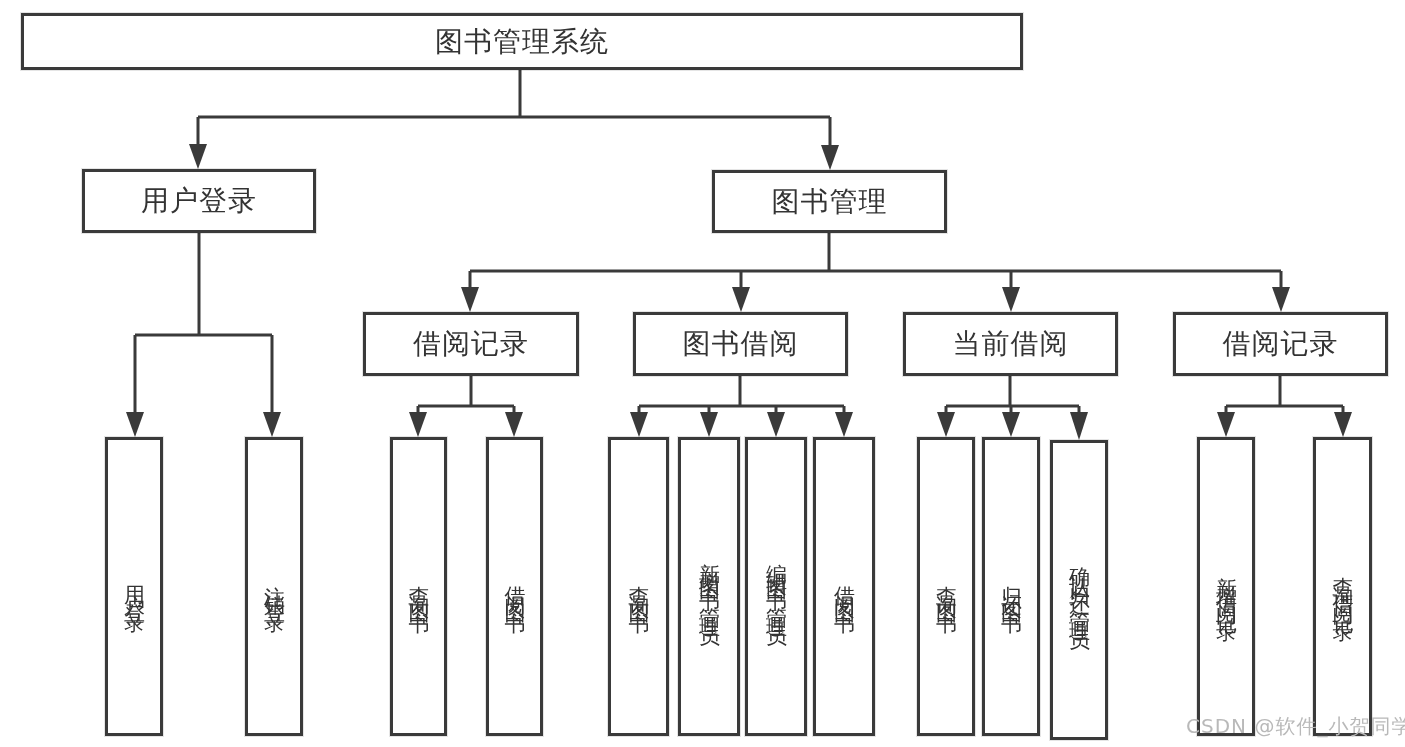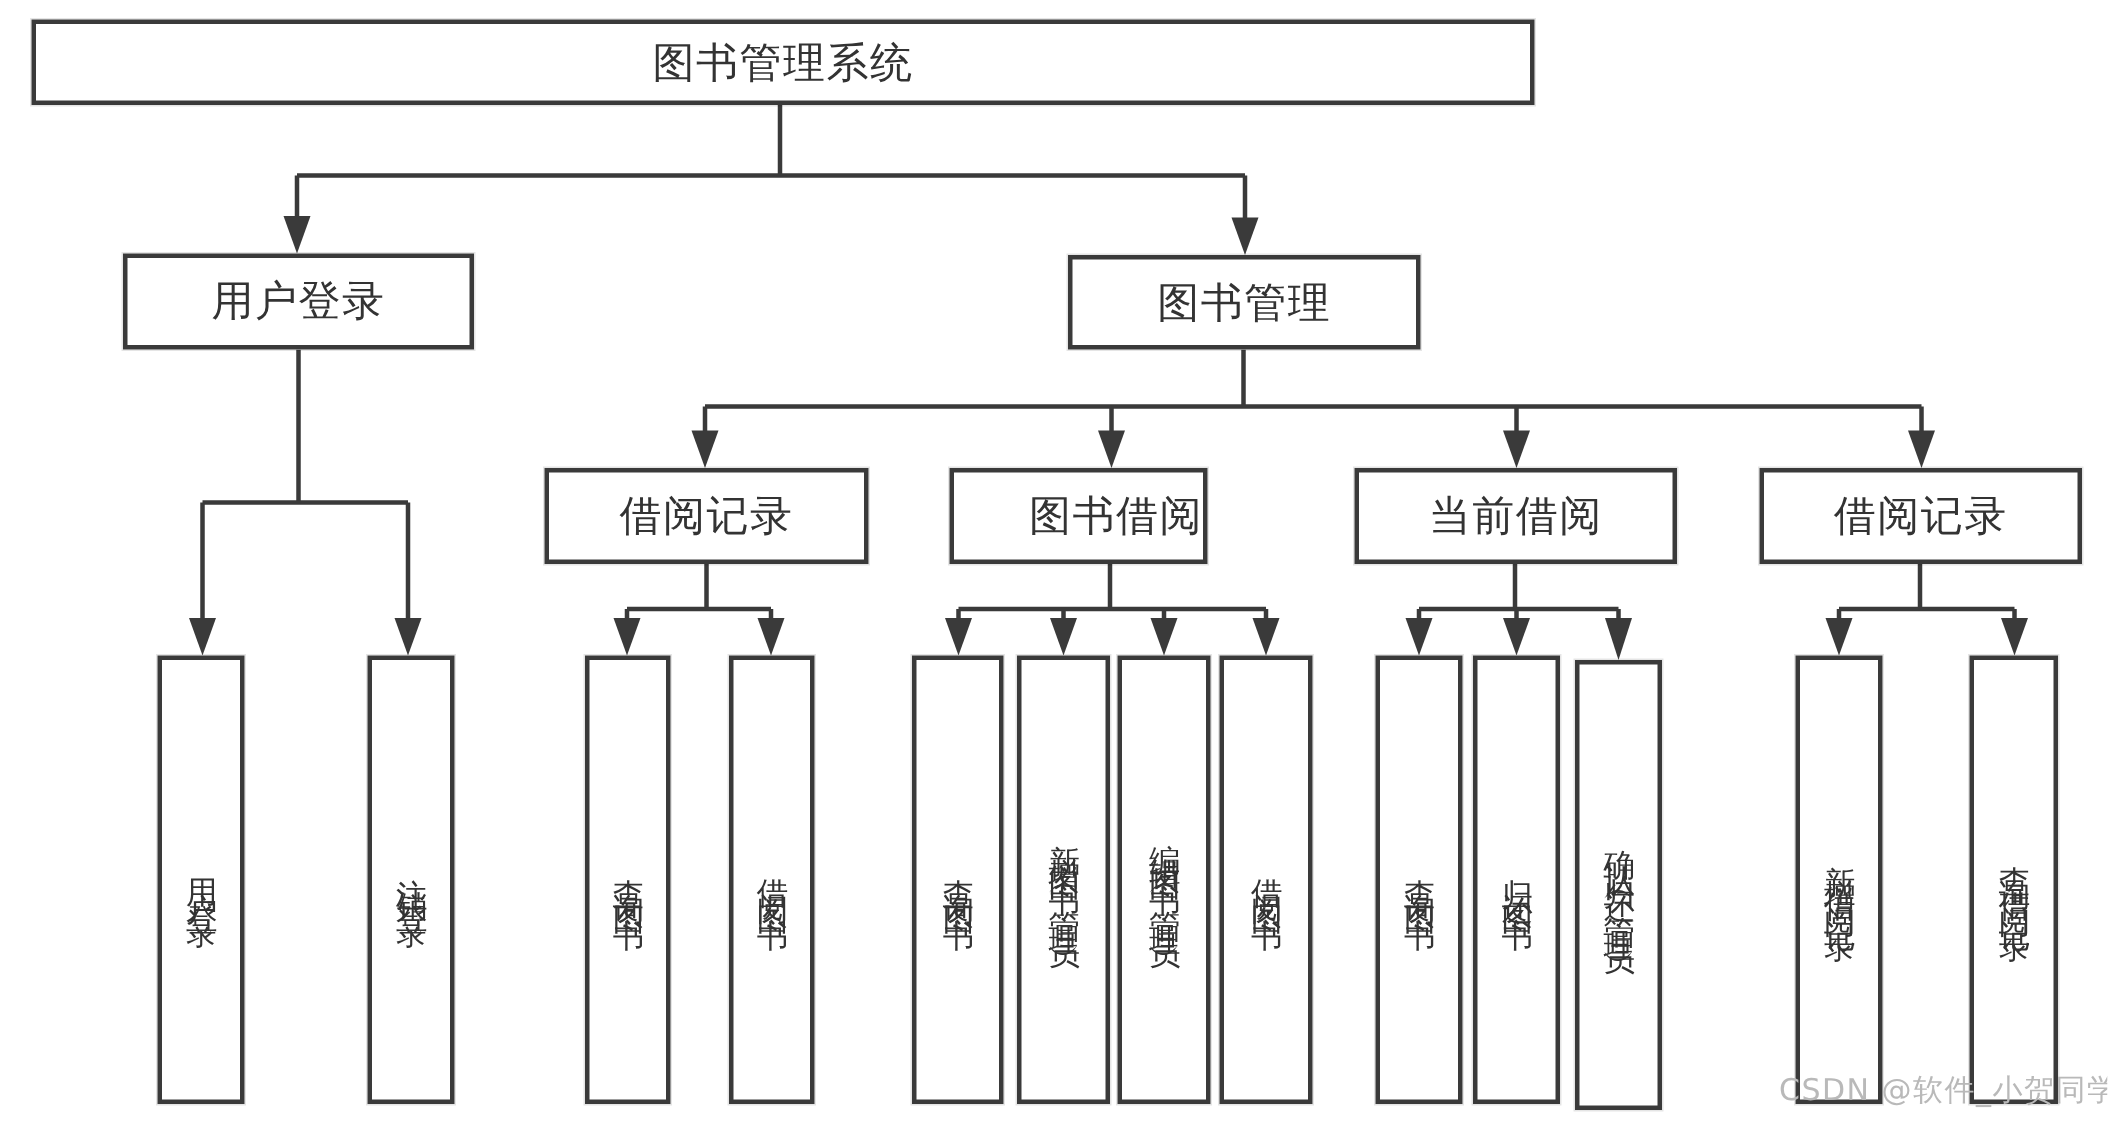--- a/index.html
+++ b/index.html
@@ -128,21 +128,21 @@
   <div class="node" style="left:82px; top:169px; width:234px; height:64px;">
     <span class="hlabel">用户登录</span>
   </div>
   <div class="node" style="left:712px; top:170px; width:235px; height:63px;">
     <span class="hlabel">图书管理</span>
   </div>
 
   <div class="node" style="left:363px; top:312px; width:216px; height:64px;">
     <span class="hlabel">借阅记录</span>
   </div>
-  <div class="node" style="left:633px; top:312px; width:172px; height:64px;justify-content:flex-end;">
+  <div class="node" style="left:633px; top:312px; width:215px; height:64px;">
     <span class="hlabel">图书借阅</span>
   </div>
   <div class="node" style="left:903px; top:312px; width:215px; height:64px;">
     <span class="hlabel">当前借阅</span>
   </div>
   <div class="node" style="left:1173px; top:312px; width:215px; height:64px;">
     <span class="hlabel">借阅记录</span>
   </div>
 
   <div class="node" style="left:105px; top:437px; width:58px; height:299px;">

